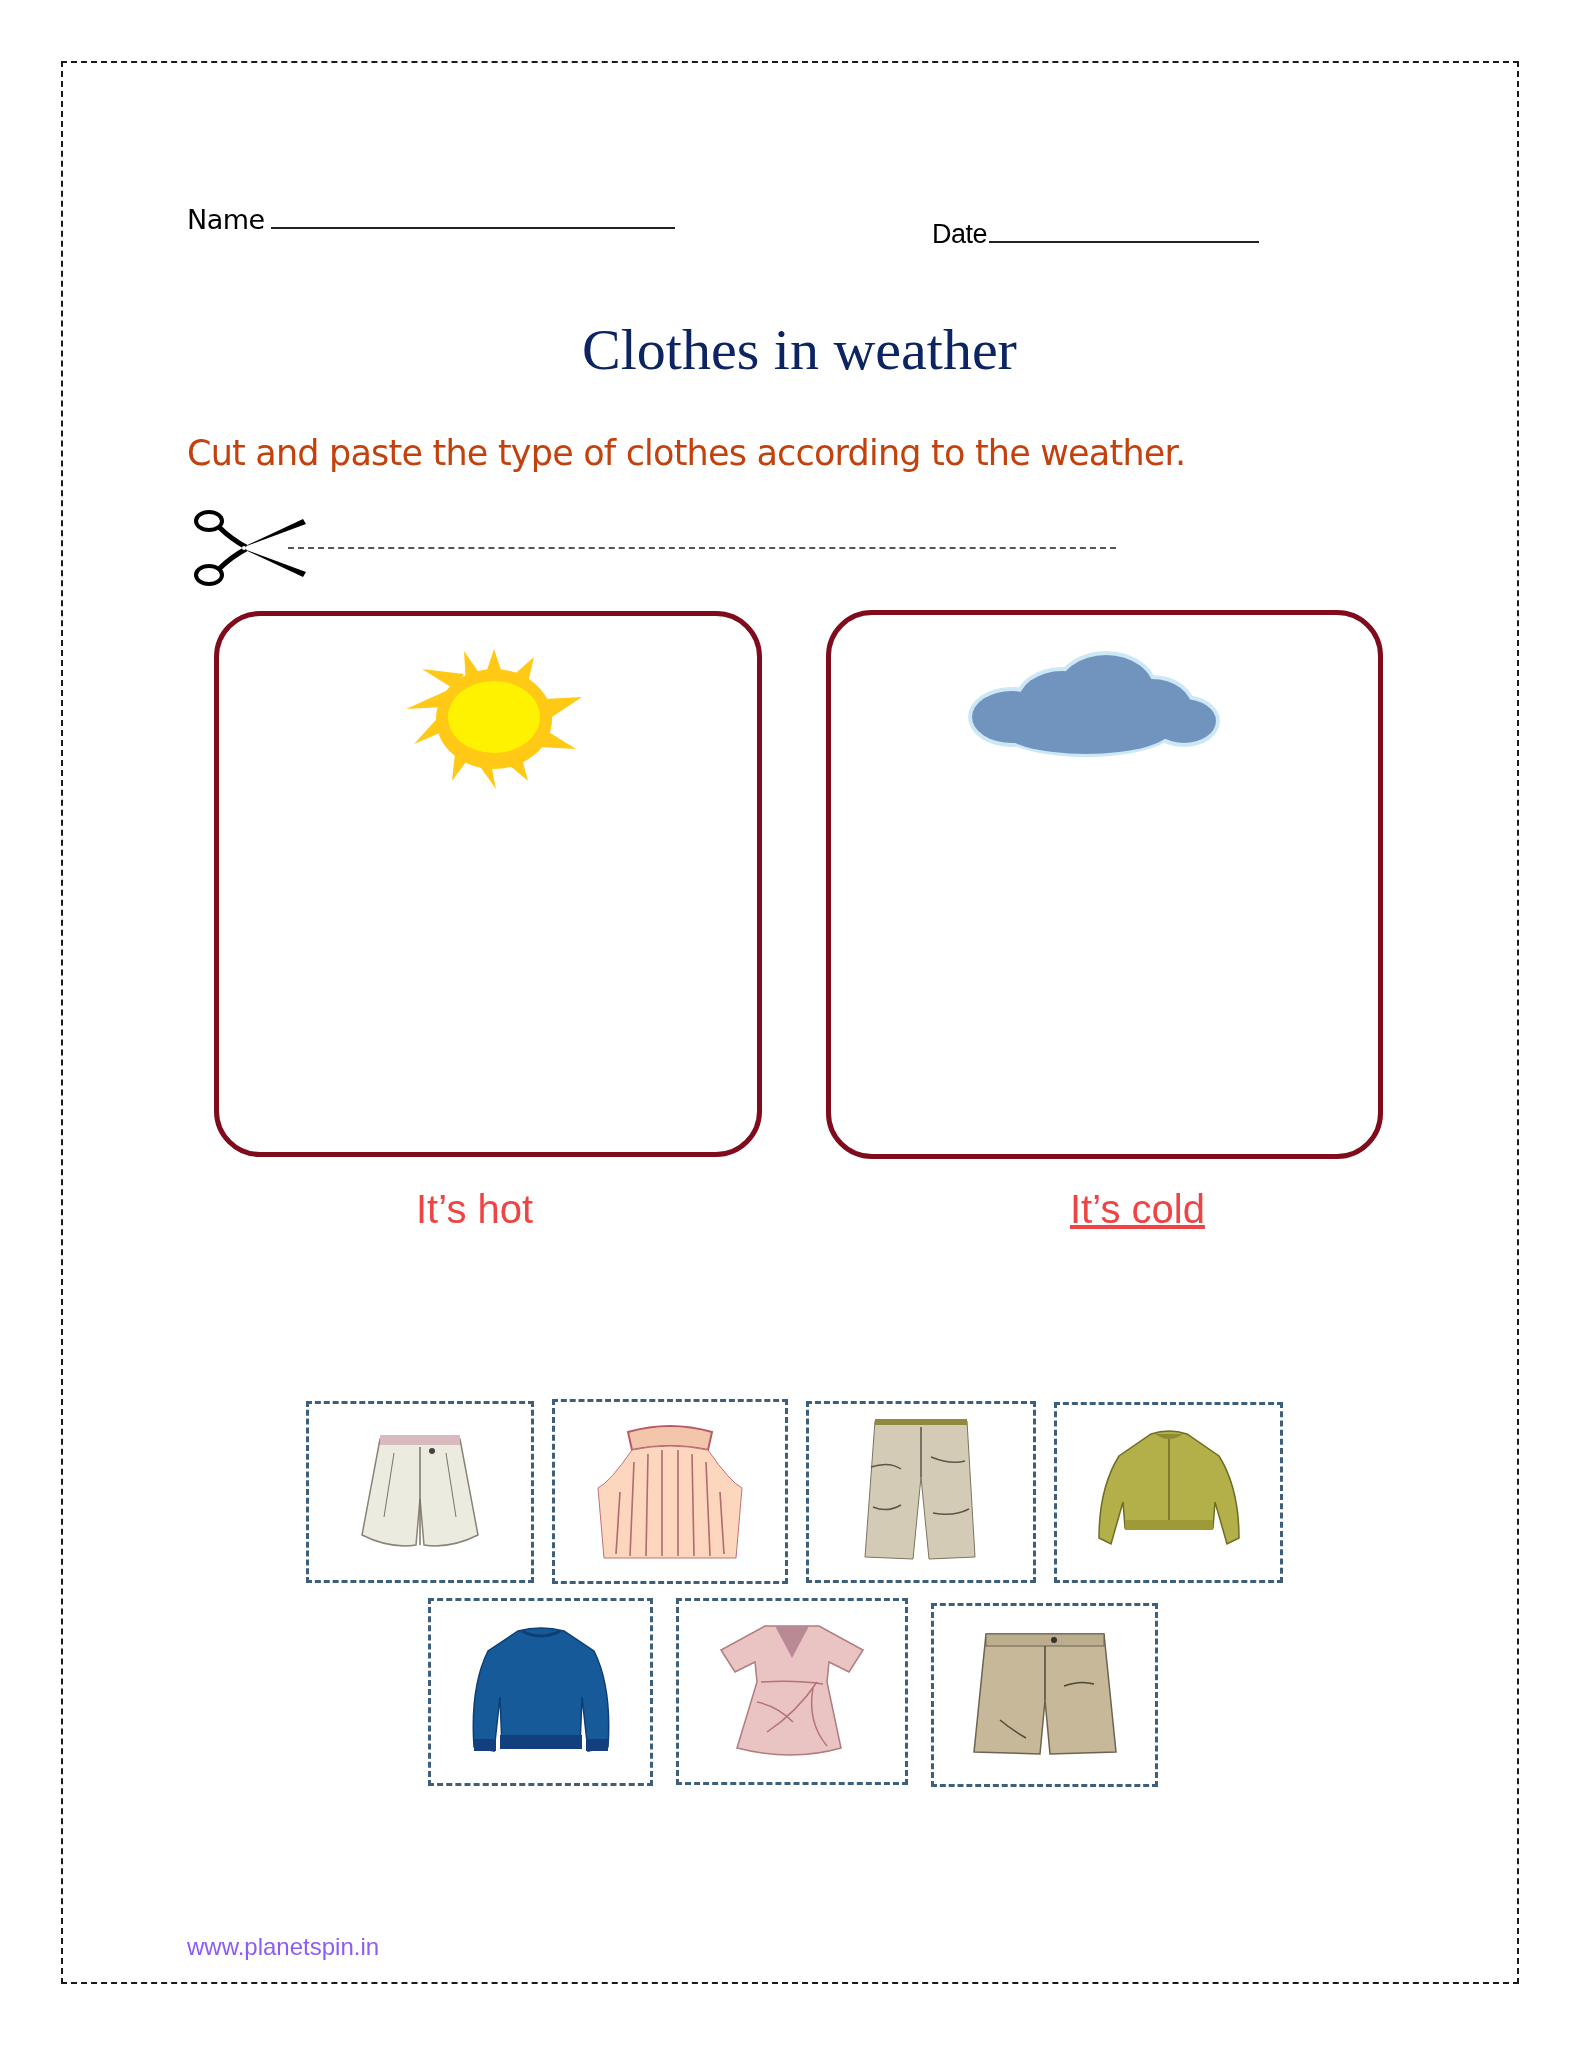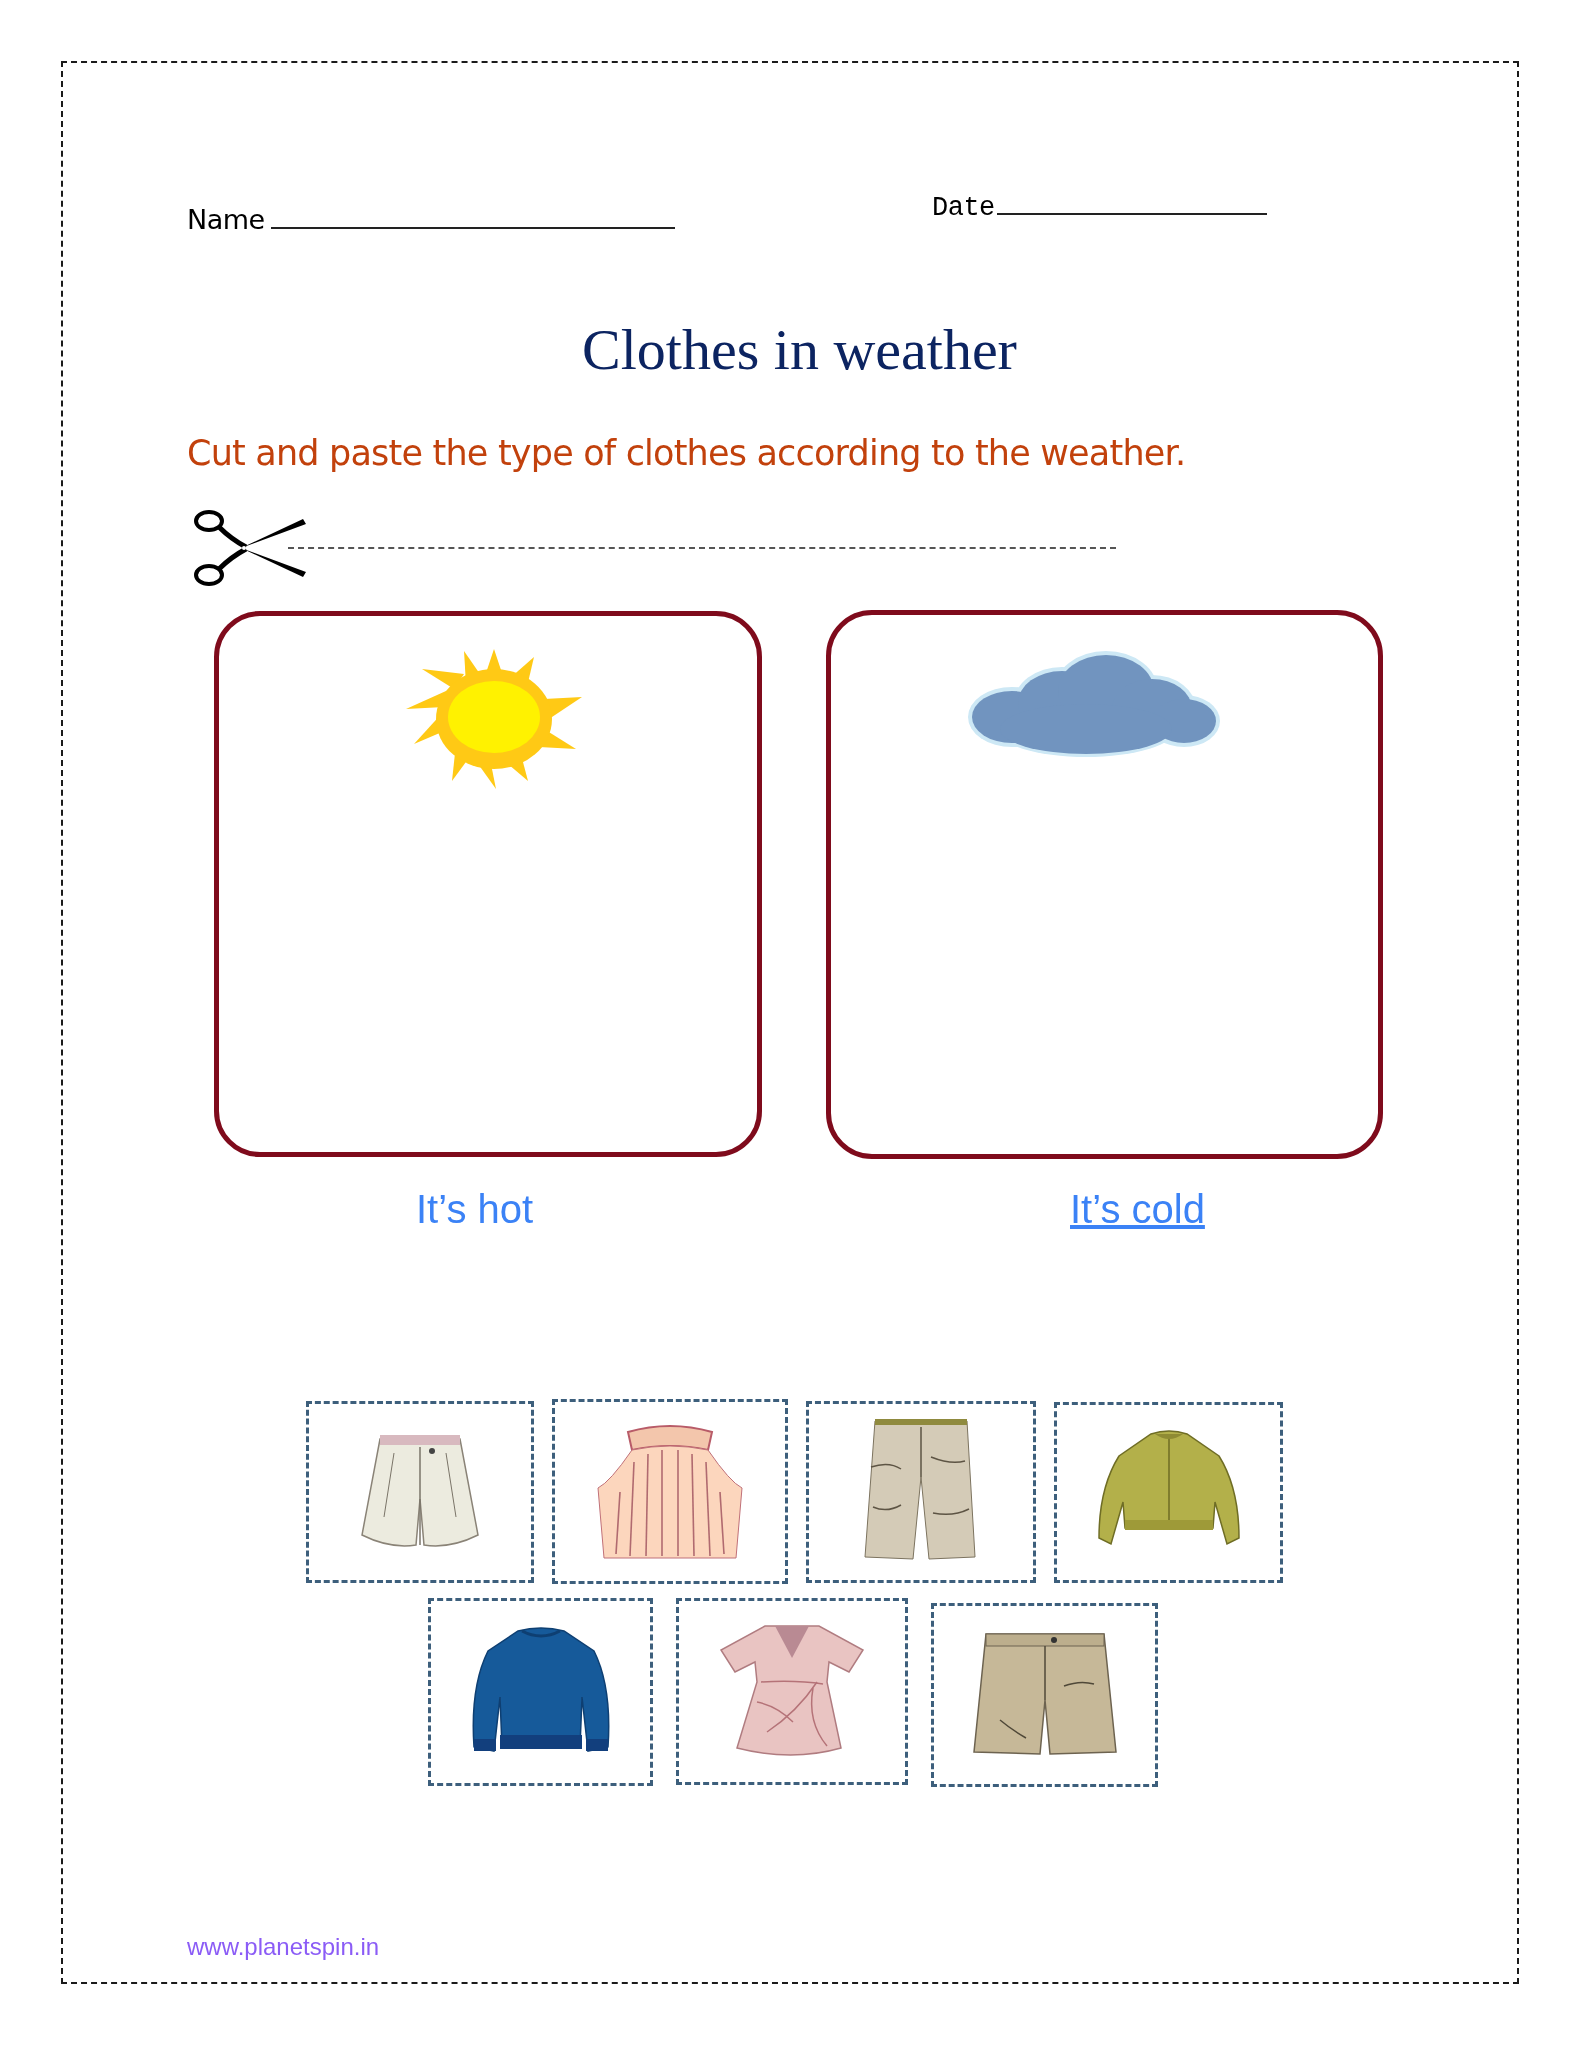--- a/index.html
+++ b/index.html
@@ -1,31 +1,31 @@
 <!DOCTYPE html>
 <html><head>
 <meta charset="utf-8">
 <style>
   html, body { margin:0; padding:0; background:#ffffff; }
   body { width:1583px; height:2048px; position:relative; overflow:hidden; }
   .page-border { position:absolute; left:61px; top:61px; width:1458px; height:1923px; border:2px dashed #1a1a1a; box-sizing:border-box; }
   .abs { position:absolute; white-space:nowrap;margin-top:11px; }
   .name-row { left:187px; top:190px; font-family:"DejaVu Sans", sans-serif; font-size:27px; color:#000; letter-spacing:-0.5px; }
-  .date-row { left:932px; top:176px; font-family:Liberation Mono, monospace; font-size:27px; color:#000; letter-spacing:-0.5px; }
+  .date-row { left:932px; top:204px; font-family:Liberation Sans, sans-serif; font-size:27px; color:#000; letter-spacing:-0.5px; }
   .blank { display:inline-block; border-bottom:2px solid #222; height:26px; vertical-align:baseline; margin-left:6px; }
   .title { left:0; width:1583px; top:305px; text-align:center; font-family:Liberation Serif, serif; font-size:58px; color:#0c2461;padding-left:8px; }
   .instruction { left:187px; top:422px; font-family:"DejaVu Sans", sans-serif; font-size:35px; color:#c2410c; letter-spacing:-0.8px; }
   .scissors { left:191px; top:498px; width:120px; height:78px; }
   .cut-line { left:288px; top:536px; width:828px; border-top:2px dashed #555; }
   .weather-box { position:absolute; border:5px solid #7f0b1c; border-radius:46px; box-sizing:border-box; background:#fff; }
   .box-hot { left:214px; top:611px; width:548px; height:546px; }
   .box-cold { left:826px; top:610px; width:557px; height:549px; }
   .sun { left:404px; top:638px; width:180px; height:140px; }
   .cloud { left:966px; top:640px; width:256px; height:108px; }
-  .box-label { top:1176px; font-family:"Liberation Sans", sans-serif; font-size:40px; color:#3b82f6; }
+  .box-label { top:1176px; font-family:"Liberation Sans", sans-serif; font-size:40px; color:#ef4444; }
   .label-hot { left:416px; }
   .label-cold { left:1070px;text-decoration:underline; }
   .card { position:absolute; border:3px dashed #3d5f7c; box-sizing:border-box; background:#fff; display:flex; align-items:center; justify-content:center; }
   .card svg { display:block; }
   .footer { left:187px; top:1922px; font-family:"Liberation Sans", sans-serif; font-size:24px; color:#8b5cf6; }
 </style>
 </head>
 <body>
 
 <div class="page-border"></div>

